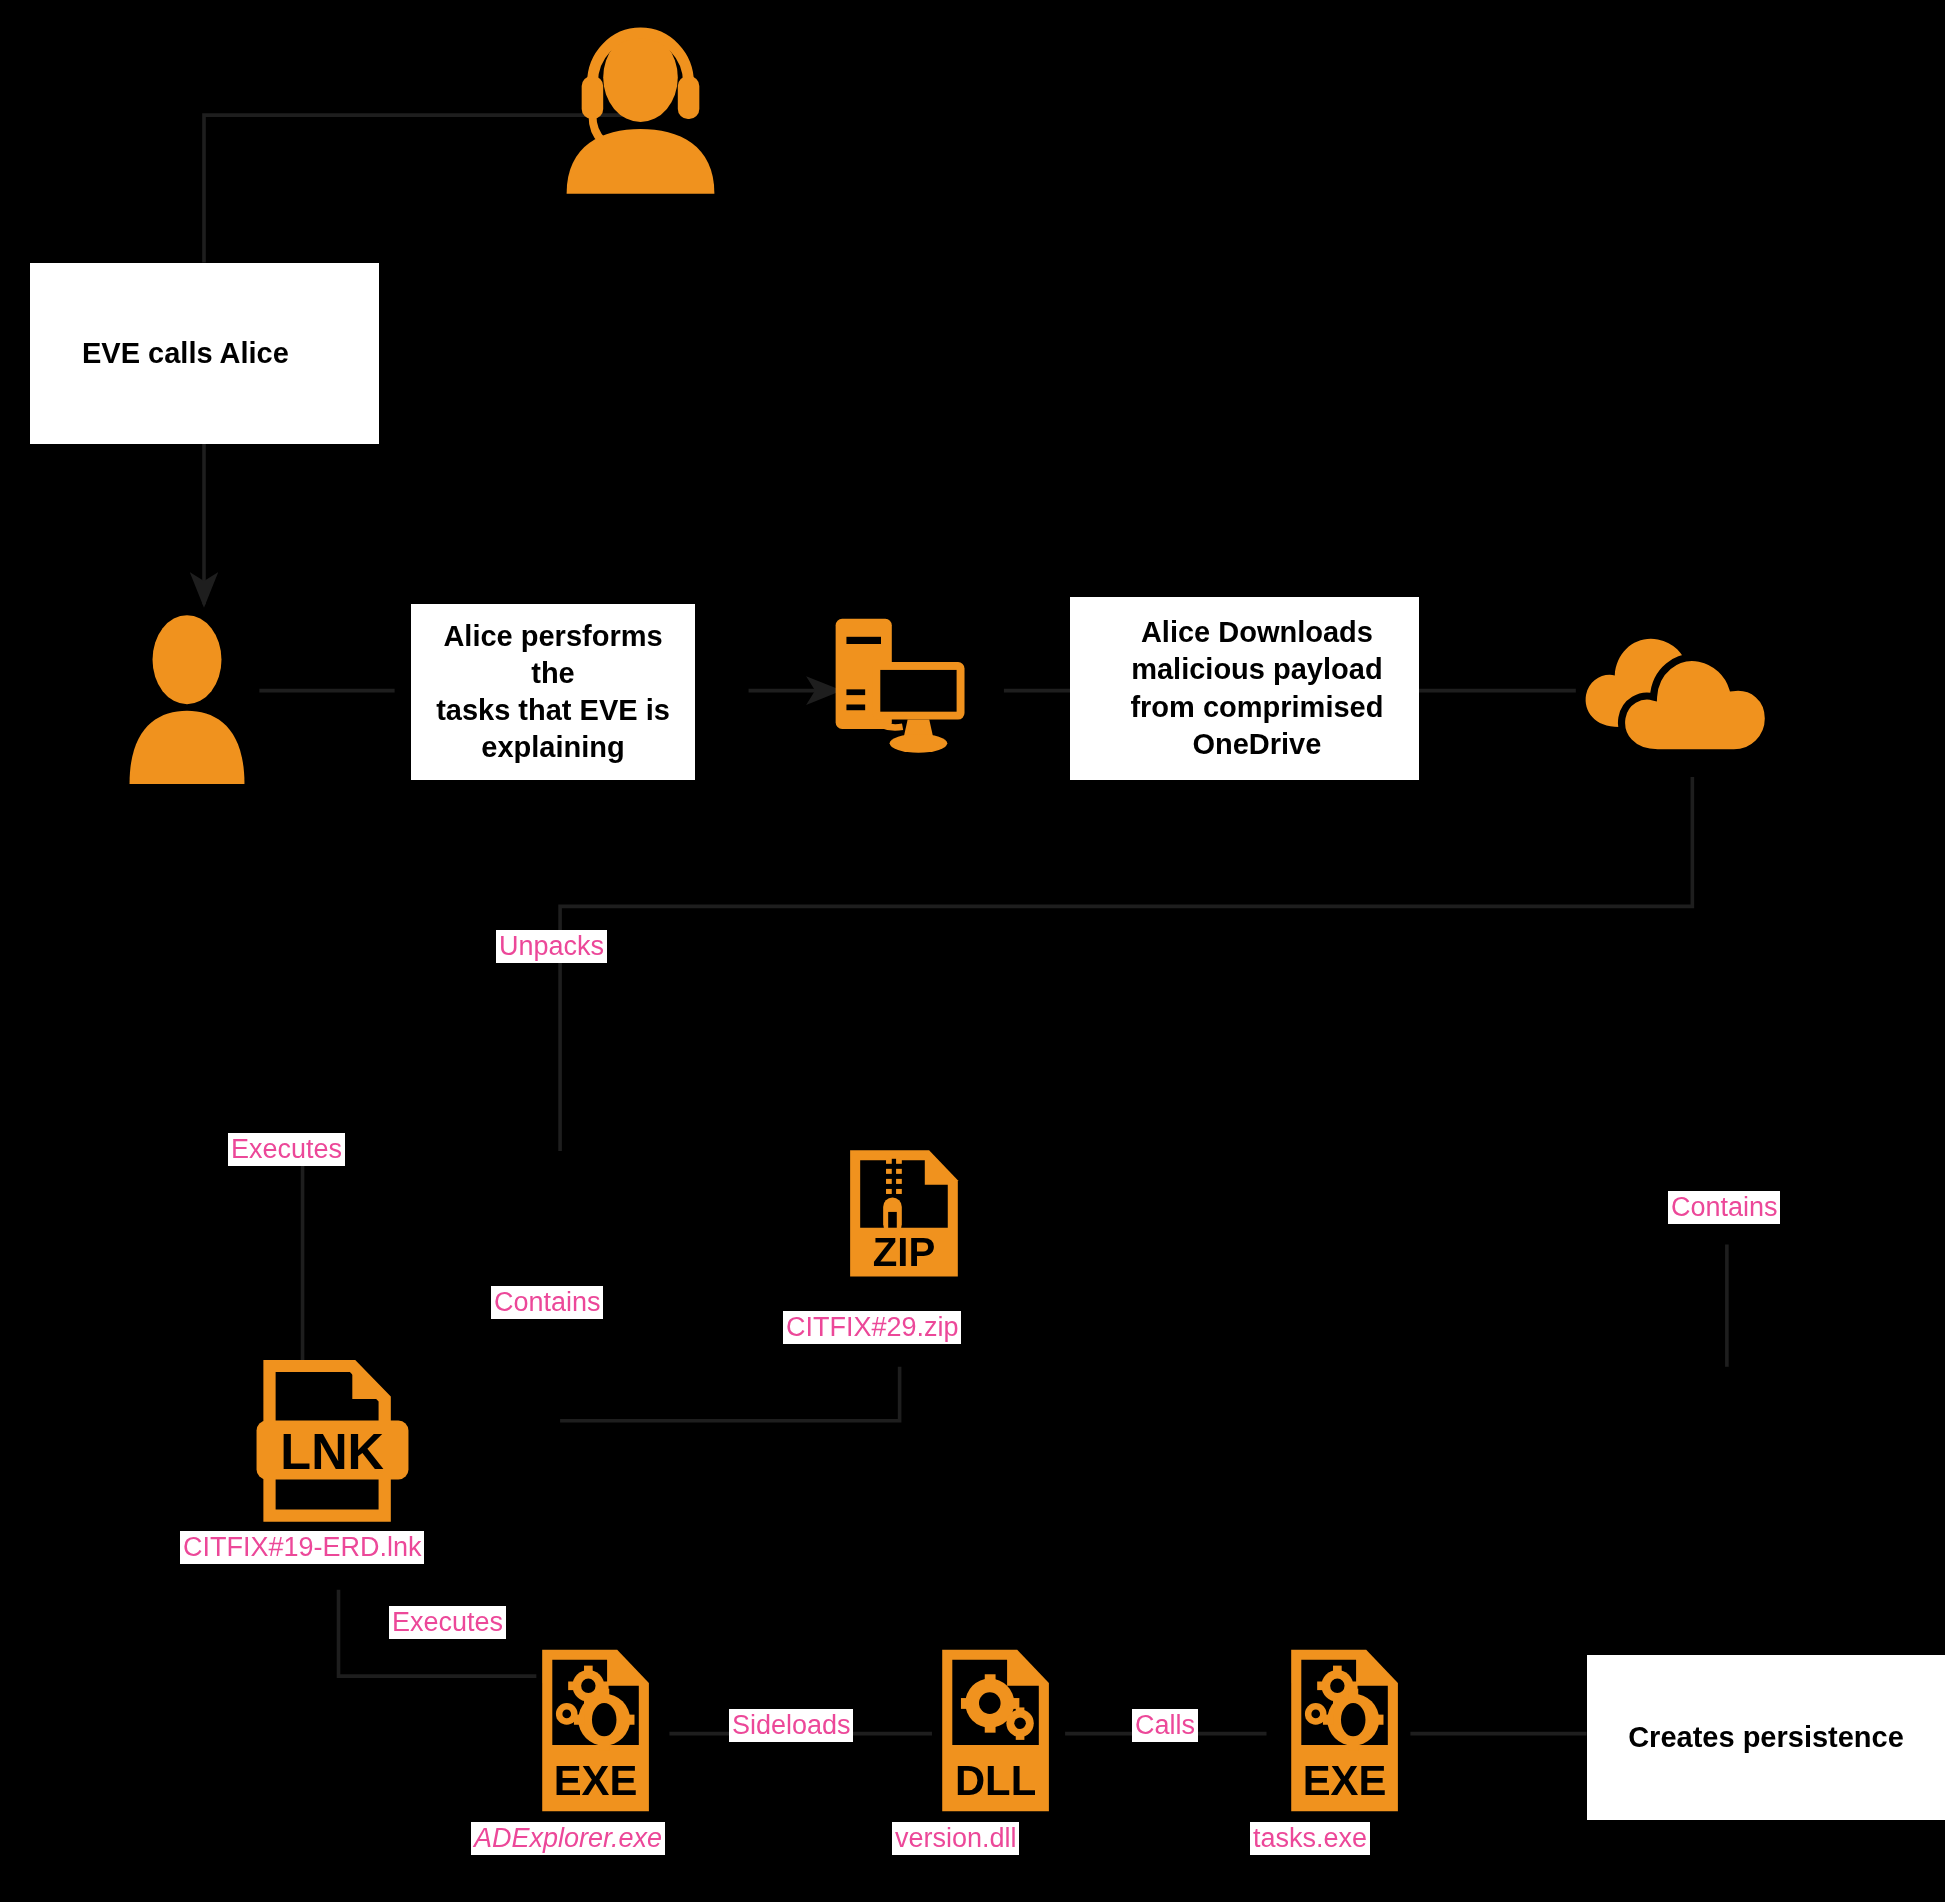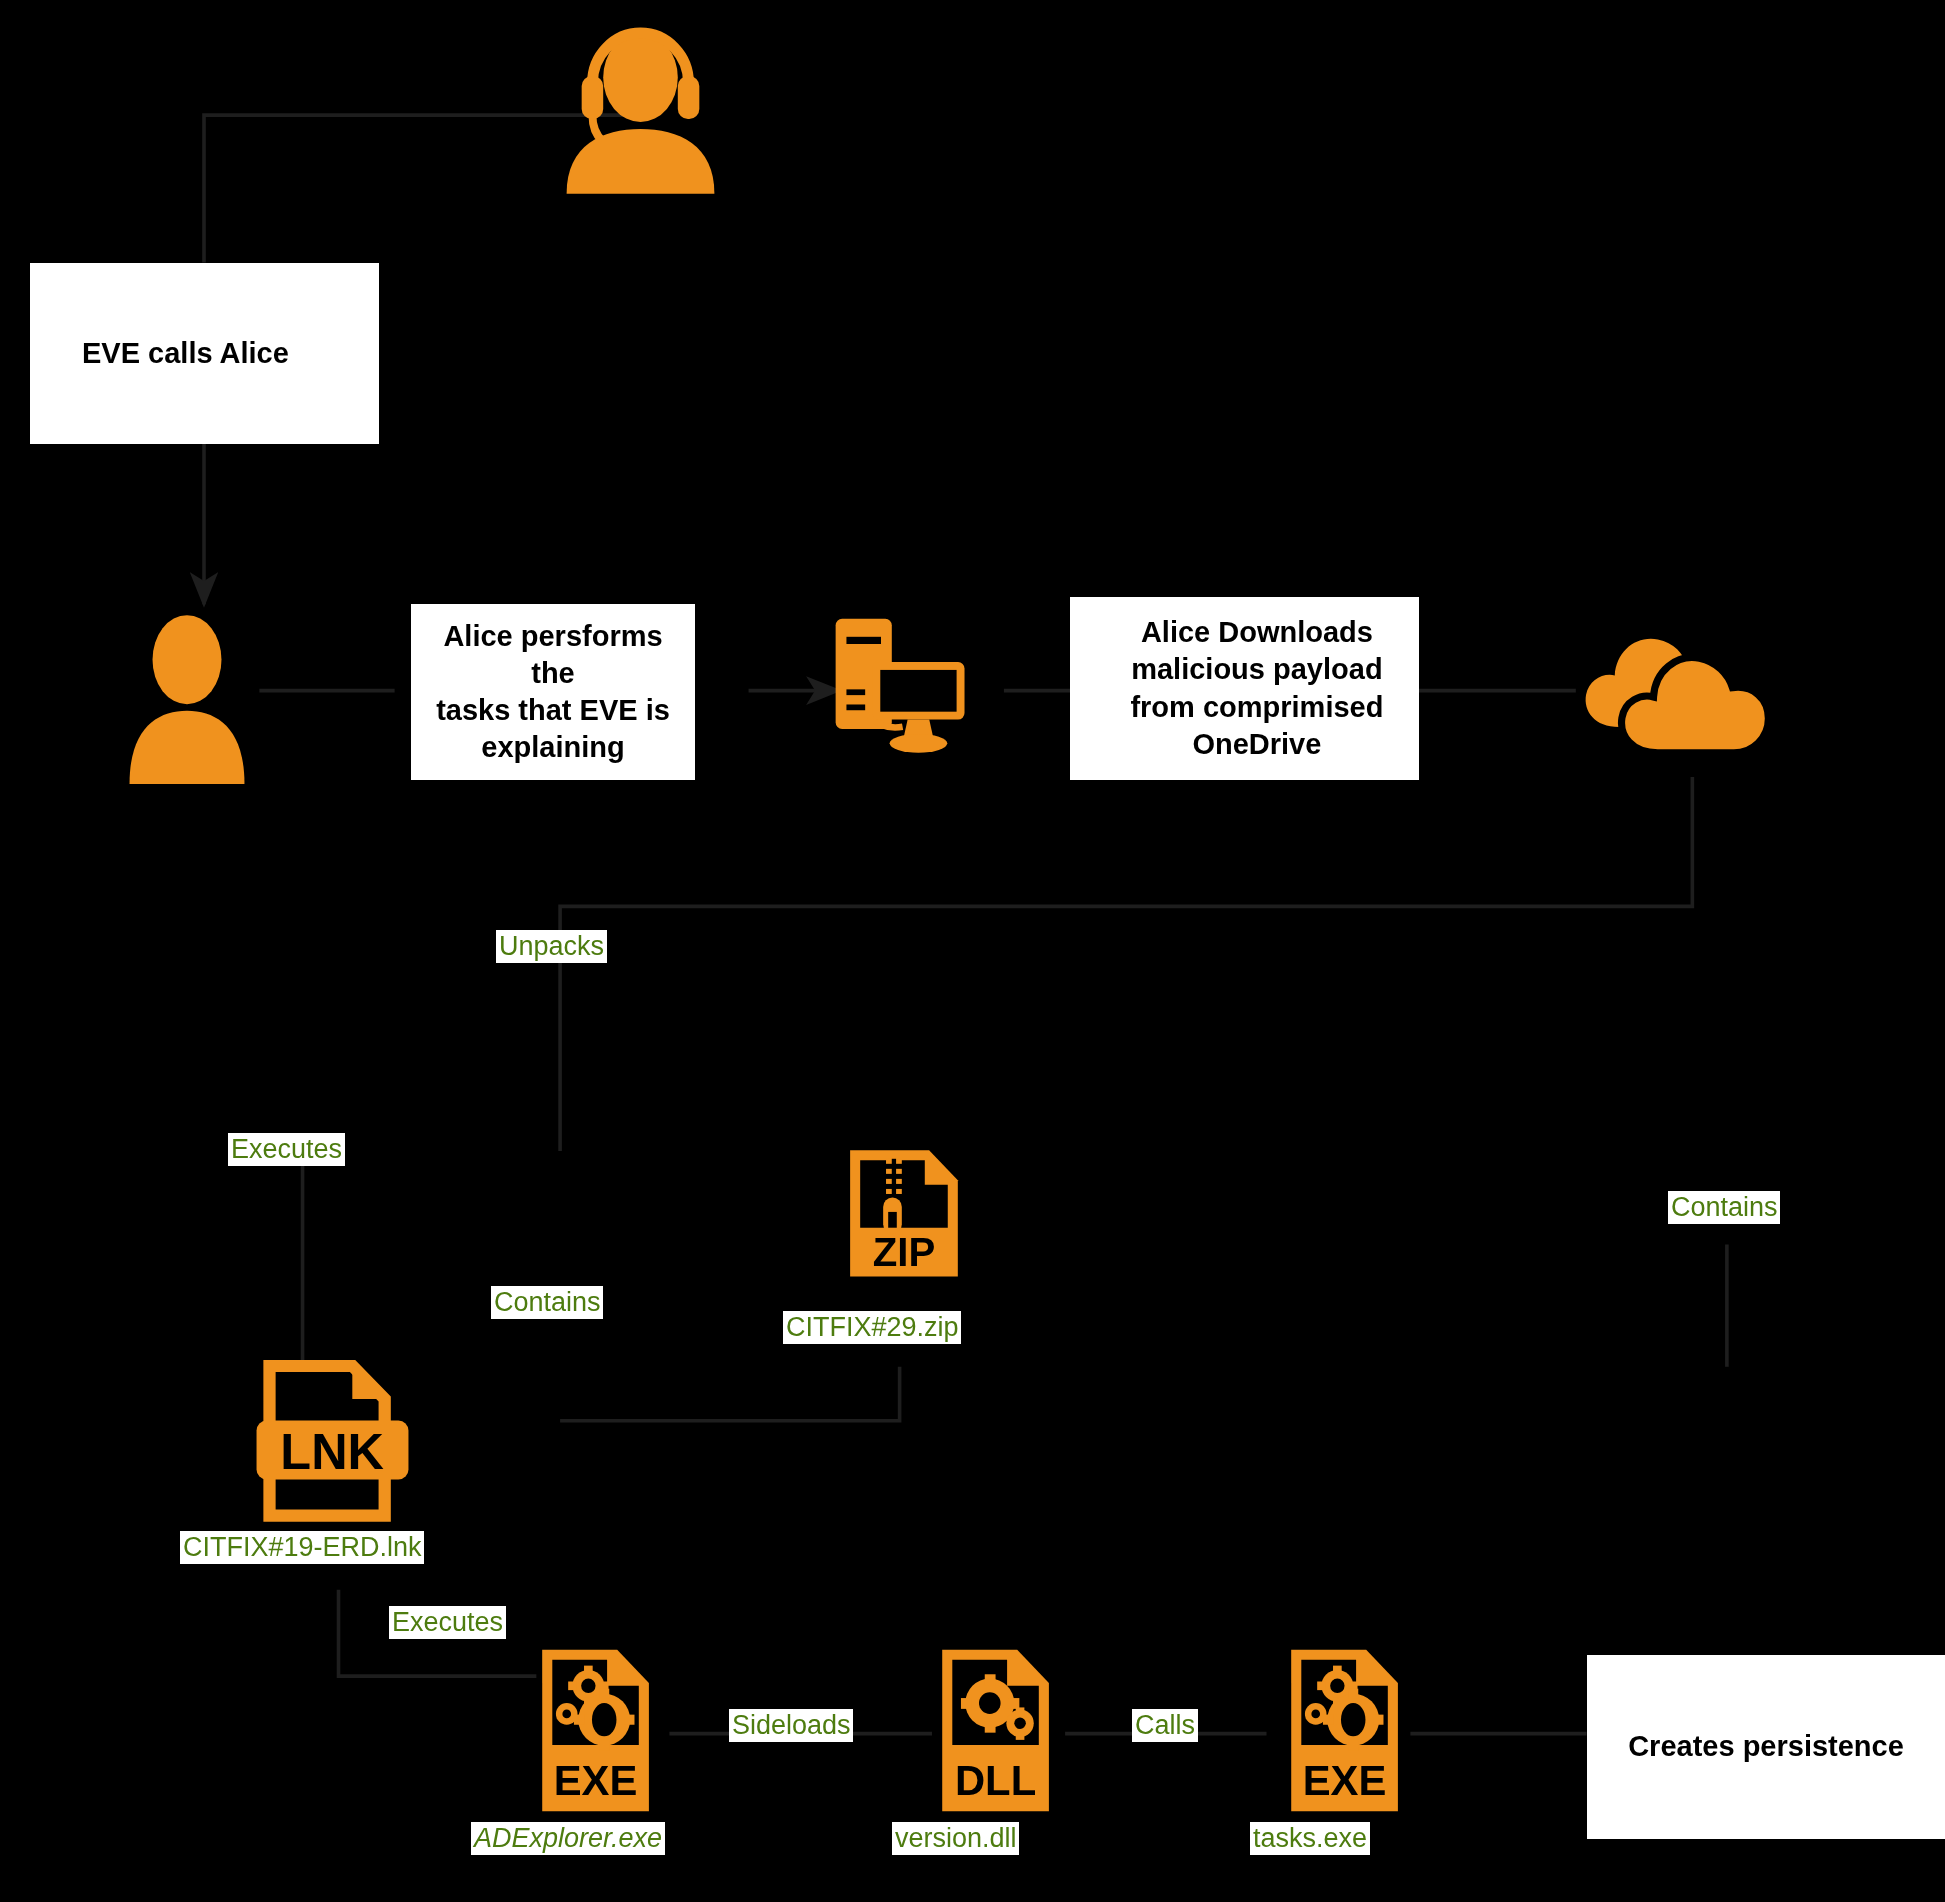--- a/index.html
+++ b/index.html
@@ -31,21 +31,21 @@
     line-height: 1.28;
     box-sizing: border-box;
     white-space: pre-line;
     font-weight: bold;
   }
   .textbox.big { font-size: 29px; padding: 2.9px 7.2px; }
   
   .chip {
     position: absolute;
     background: #ffffff;
-    color: #4d7c0f;
+    color: #ec4899;
     font-size: 27px;
     line-height: 1.12;
     padding: 1.4px 2.9px;
     white-space: nowrap;
     box-sizing: border-box;
   }
   
   .edge-svg {
     position: absolute;
     left: 0; top: 0;
@@ -254,21 +254,21 @@
 
   <div class="textbox big" style="left:411px; top:604px; width:284px; height:176px;">Alice persforms the
 tasks that EVE is
 explaining</div>
 
   <div class="textbox big" style="left:1070px; top:597px; width:349px; height:183px;padding-left:32px;">Alice Downloads
 malicious payload
 from comprimised
 OneDrive</div>
 
-  <div class="textbox big" style="left:1587px; top:1655px; width:358px; height:184px;">Creates persistence</div>
+  <div class="textbox big" style="left:1587px; top:1655px; width:358px; height:165px;">Creates persistence</div>
 
   <div class="chip" style="left:496px; top:930px;">Unpacks</div>
 
   <div class="chip" style="left:228px; top:1133px;">Executes</div>
 
   <div class="chip" style="left:491px; top:1286px;">Contains</div>
 
   <div class="chip" style="left:1668px; top:1191px;">Contains</div>
 
   <div class="chip" style="left:389px; top:1606px;">Executes</div>

